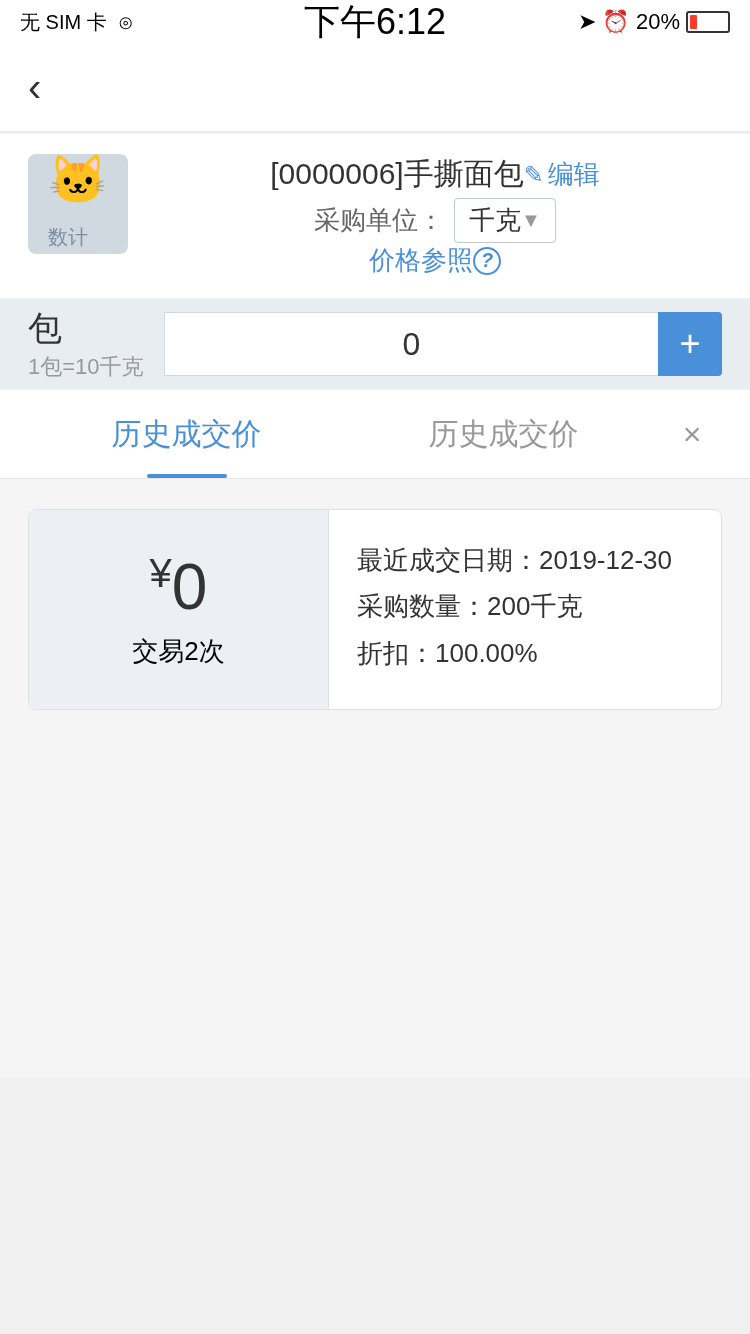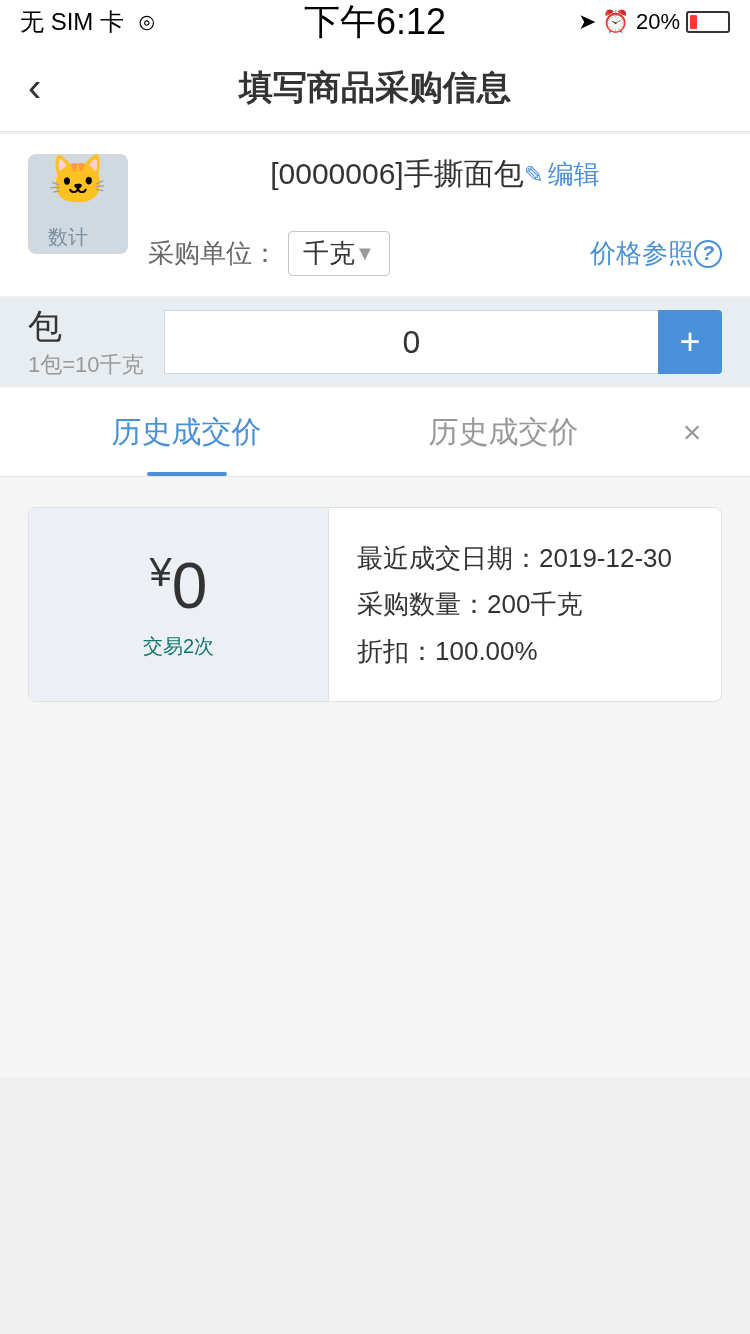--- a/index.html
+++ b/index.html
@@ -16,21 +16,21 @@
     .status-bar {
       width: 750px;
       height: 44px;
       background: #fff;
       display: flex;
       align-items: center;
       justify-content: space-between;
       padding: 0 20px;
     }
     .status-bar-left {
-      font-size: 24px;
+      font-size: 20px;
       color: #000;
       font-weight: 500;
     }
     .status-bar-center {
       font-size: 36px;
       color: #000;
       font-weight: 400;
       position: absolute;
       left: 50%;
       transform: translateX(-50%);
@@ -133,24 +133,25 @@
       color: #4a90d9;
       display: flex;
       align-items: center;
       gap: 4px;
       cursor: pointer;
     }
     .edit-icon {
       font-size: 24px;
     }
     .product-unit-row {
-      margin-top: 36px;
+      margin-top: 3px;
       display: flex;
       align-items: center;
       justify-content: space-between;
+      flex-direction: column;
     }
     .unit-label {
       font-size: 26px;
       color: #666;
     }
     .unit-select {
       display: inline-flex;
       align-items: center;
       border: 1px solid #c0c8d0;
       border-radius: 4px;
@@ -318,22 +319,22 @@
     .history-price {
       font-size: 64px;
       color: #333;
       font-weight: 400;
     }
     .history-price-symbol {
       font-size: 40px;
       vertical-align: super;
     }
     .history-trade-count {
-      font-size: 20px;
-      color: #0f766e;
+      font-size: 26px;
+      color: #000000;
       margin-top: 10px;
     }
     .history-card-right {
       flex: 1;
       padding: 32px 28px;
       display: flex;
       flex-direction: column;
       gap: 10px;
     }
     .history-detail-row {
@@ -355,21 +356,20 @@
     <span class="battery-icon">
       <span class="battery-body">
         <span class="battery-fill"></span>
       </span>
     </span>
   </div>
 </div>
 
 <div class="nav-bar">
   <div class="nav-back">‹</div>
-  <div class="nav-title">填写商品采购信息</div>
 </div>
 
 <div class="product-card">
   <div class="product-header">
     <div class="product-image">
       <div class="product-image-owl">🐱<br><span style="font-size:20px;color:#7a8fa0">数计</span></div>
     </div>
     <div class="product-info">
       <div class="product-name-row">
         <div class="product-name">[0000006]手撕面包</div>

